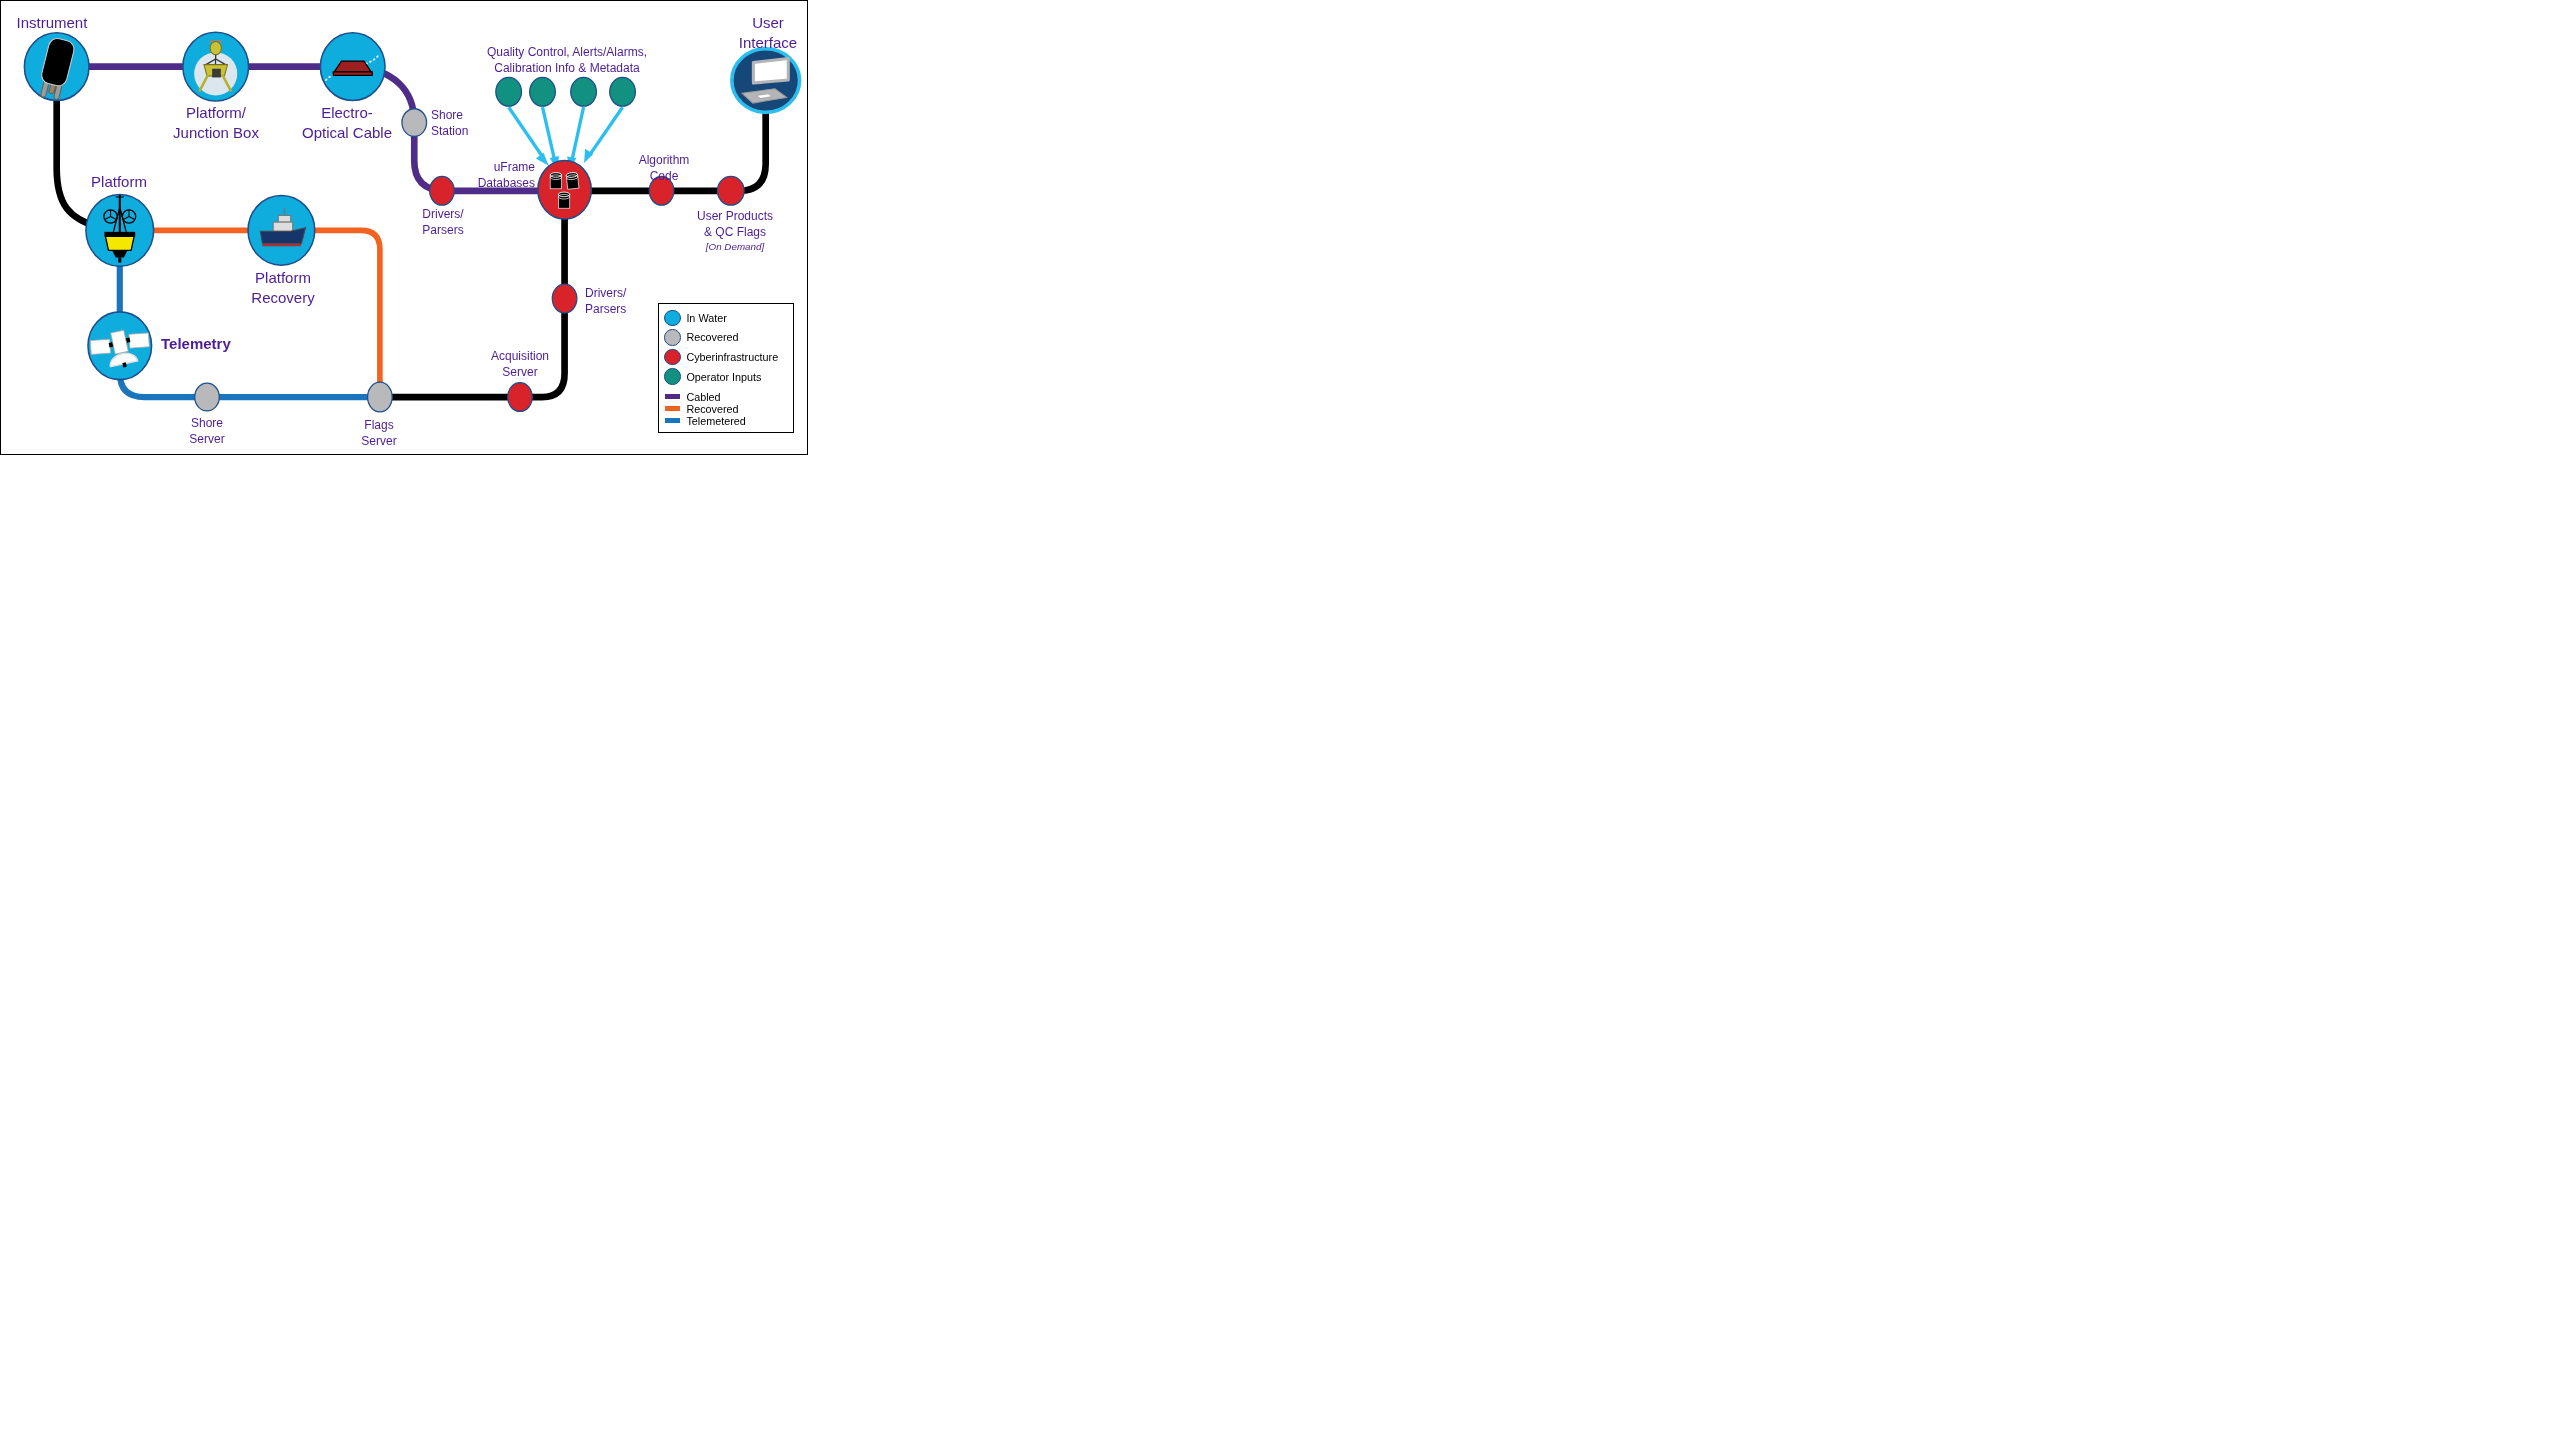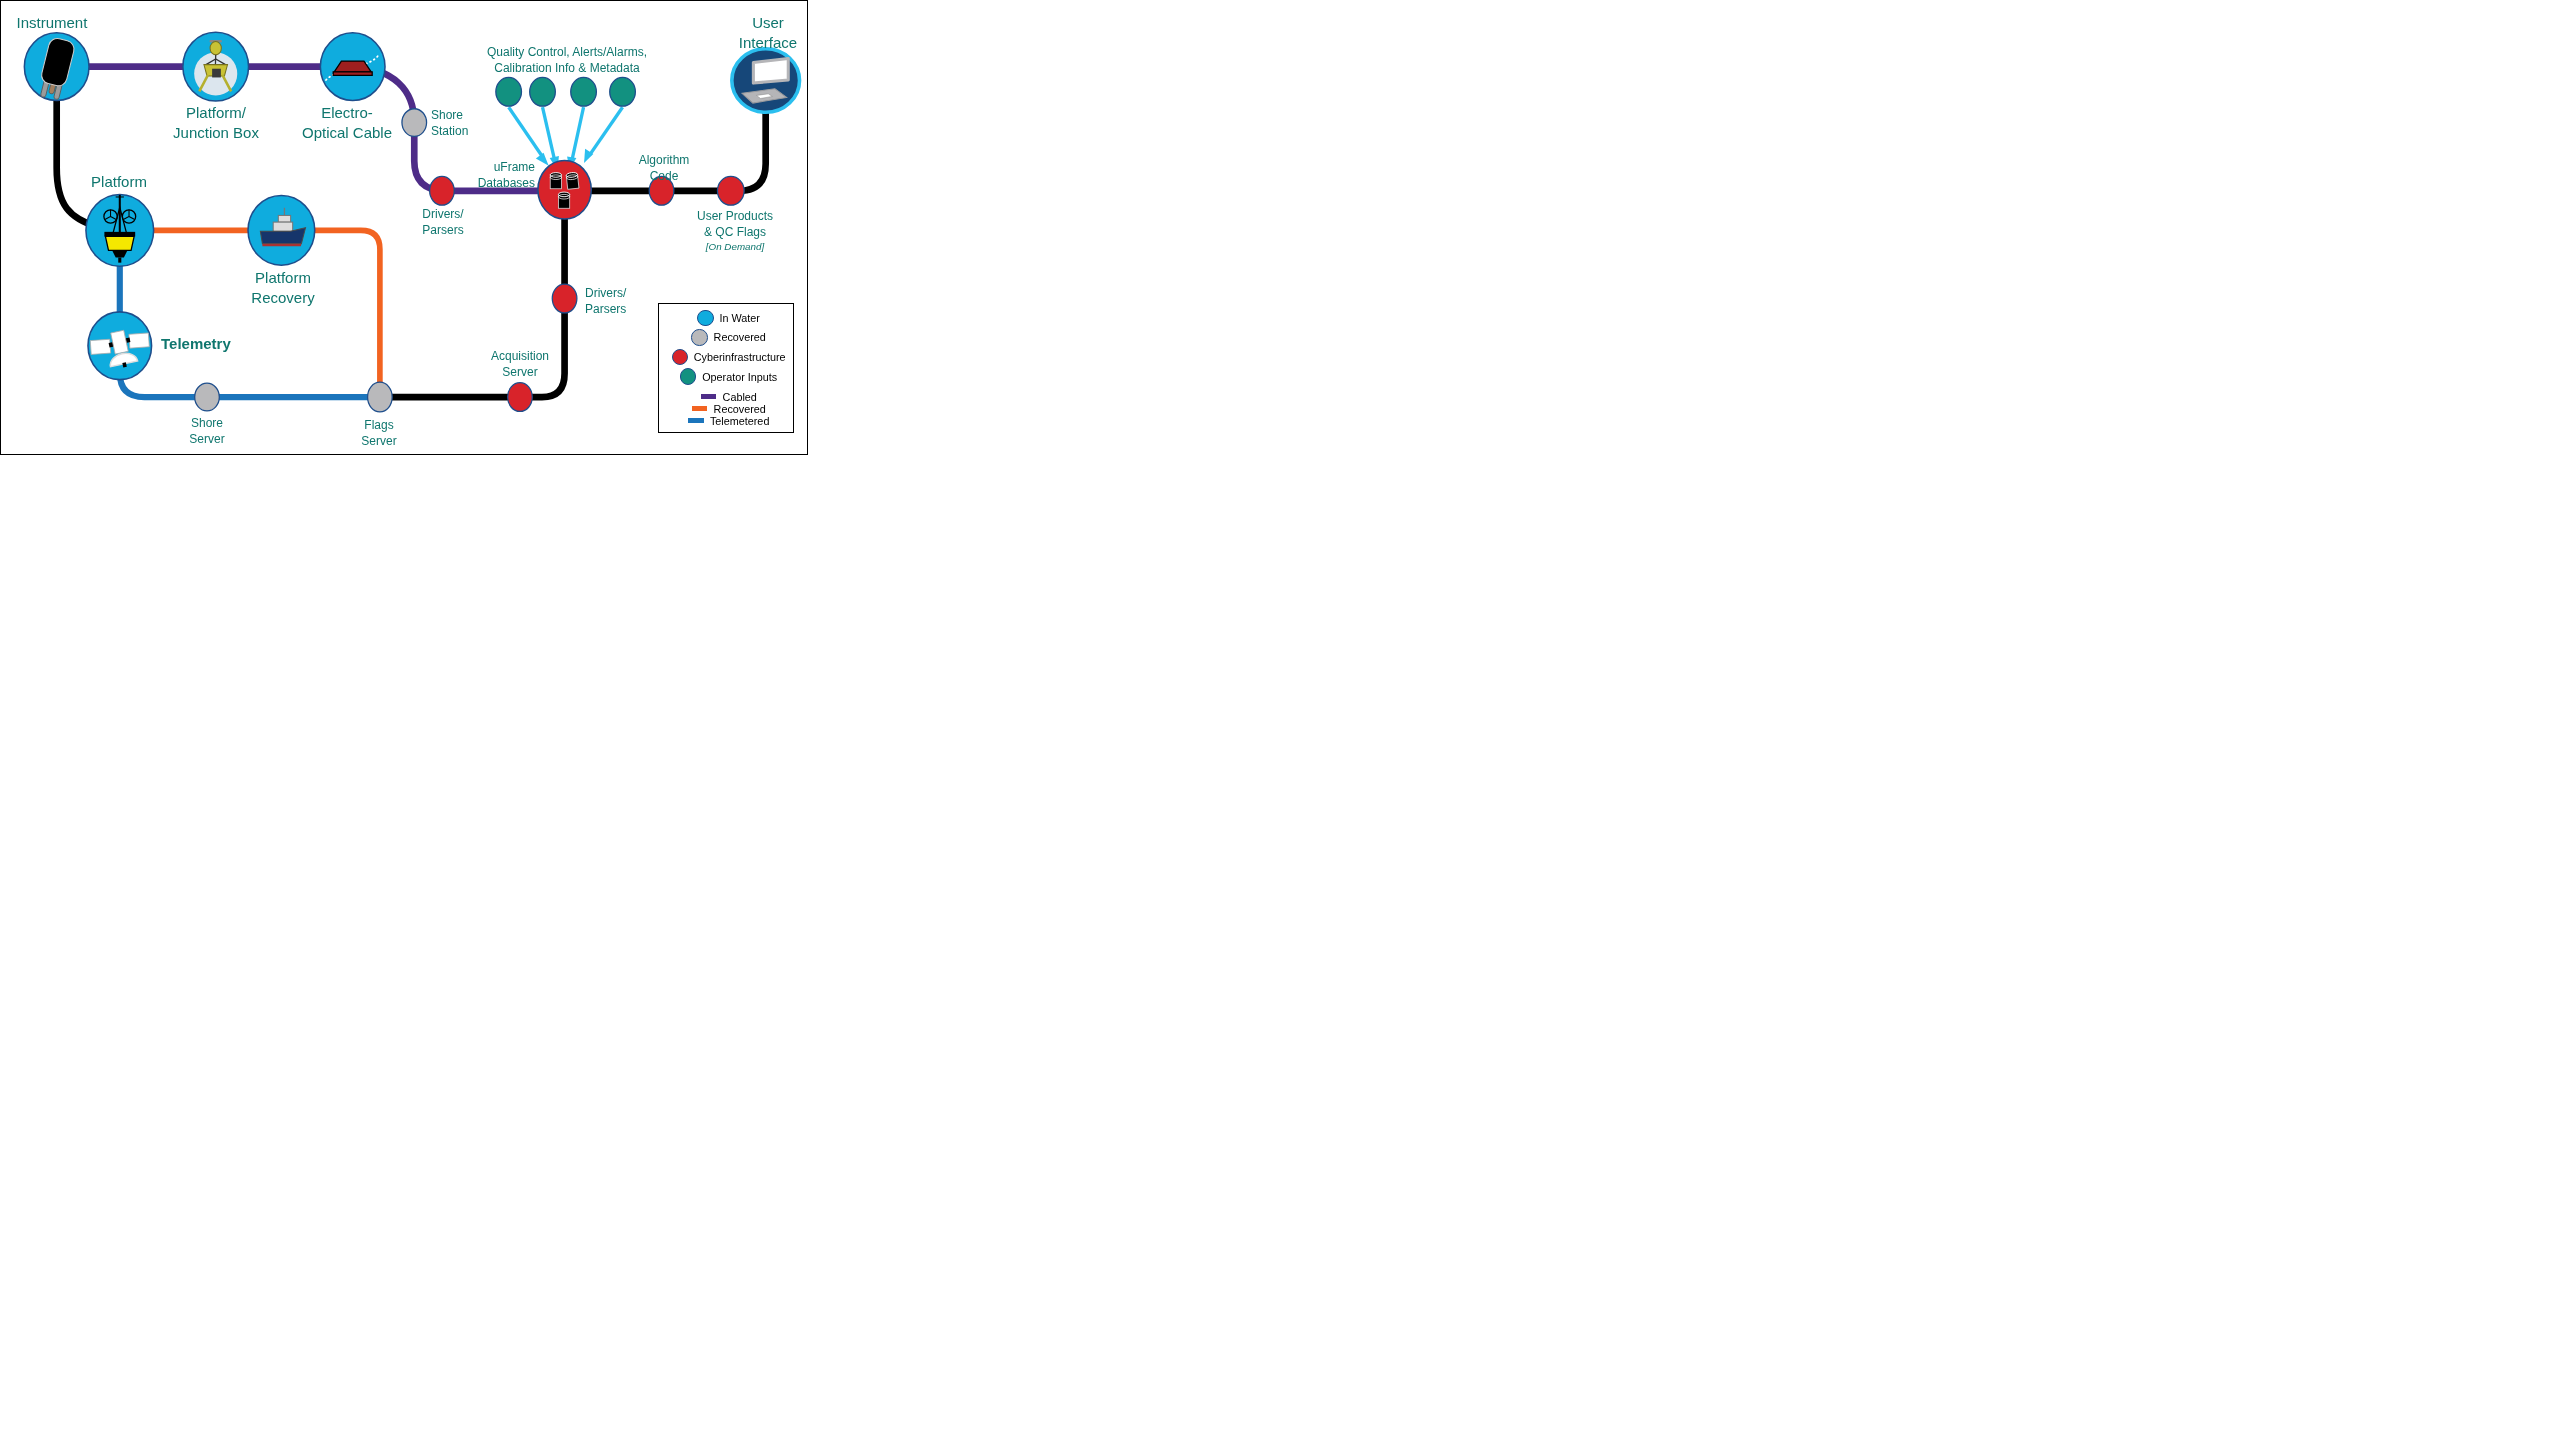--- a/index.html
+++ b/index.html
@@ -1,39 +1,39 @@
 <!DOCTYPE html>
 <html style="--in-water: #0FACDE; --operator: #B9B9BB; --cyberinfrastructure: #D8232A; --operator-inputs: #129180; --cabled: #4E2C88; --recovered: #F26321; --telemetered: #1B75BC; --arrow-cyan: #2BBFEF; --node-border: #1E4E8C; --ui-fill: #164779;font-size:8.2px"><head>
 <meta charset="utf-8">
 <style>
   html,body{margin:0;padding:0;background:#fff;font-family:"Liberation Sans", sans-serif;}
   #canvas{position:relative;width:808px;height:455px;background:#fff;border:1px solid #000;box-sizing:border-box;overflow:hidden;}
   #shapes{position:absolute;left:0;top:0;width:100%;height:100%;}
-  .lbl{position:absolute;color:#0f766e;font-size:12px;line-height:16px;white-space:nowrap;}
+  .lbl{position:absolute;color:#4c1d95;font-size:12px;line-height:16px;white-space:nowrap;}
   .lbl.big{font-size:15px;line-height:19.6px;}
   .lbl.center{transform:translateX(-50%);text-align:center;}
   .lbl.right{text-align:right;}
   .lbl .ital{font-style:italic;font-size:9.8px;line-height:13.4px;}
   
   .fill-in-water{fill:var(--in-water);}
   .fill-operator{fill:var(--operator);}
   .fill-cyber{fill:var(--cyberinfrastructure);}
   .fill-op-inputs{fill:var(--operator-inputs);}
   .fill-ui{fill:var(--ui-fill);}
   .stroke-node{stroke:var(--node-border);}
   .stroke-ui{stroke:var(--arrow-cyan);}
   .line-cabled{stroke:var(--cabled);fill:none;}
   .line-recovered{stroke:var(--recovered);fill:none;}
   .line-telemetered{stroke:var(--telemetered);fill:none;}
   .line-black{stroke:#000;fill:none;}
   .arrow{stroke:var(--arrow-cyan);fill:none;}
   .arrow-head{fill:var(--arrow-cyan);}
   
   #legend{position:absolute;left:657px;top:302px;width:136px;height:130px;border:1px solid #000;background:#fff;box-sizing:border-box;padding:4.1px 0 0 5.2px;}
-  .leg-row{display:flex;align-items:center;height:19.6px;justify-content:center;}
+  .leg-row{display:flex;align-items:center;height:19.6px;}
   .leg-row.line-row{height:12px;}
   .leg-gap{height:4.1px;}
   .leg-circle{width:16.5px;height:16.5px;border-radius:50%;border:1px solid var(--node-border);box-sizing:border-box;flex:0 0 auto;}
   .leg-line{width:15.5px;height:5.7px;flex:0 0 auto;margin:0 0.5px;}
   .leg-label{font-size:10.8px;margin-left:5.7px;color:#000;}
   .c-in-water{background:var(--in-water);}
   .c-operator{background:var(--operator);}
   .c-cyber{background:var(--cyberinfrastructure);}
   .c-op-inputs{background:var(--operator-inputs);}
   .c-cabled{background:var(--cabled);}

